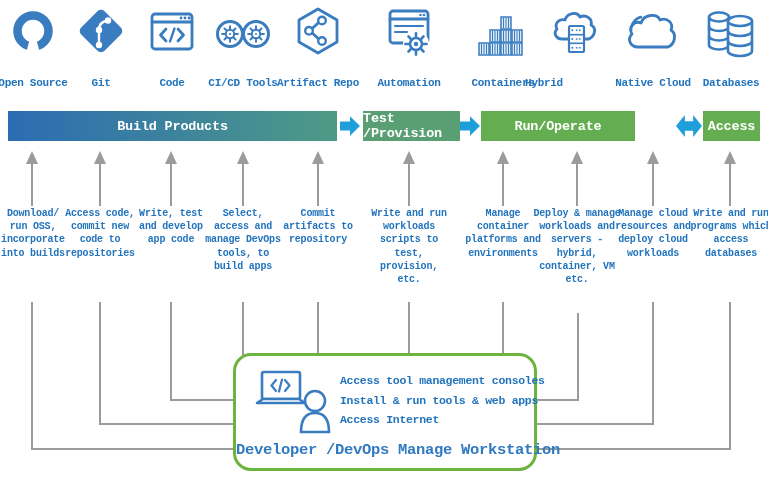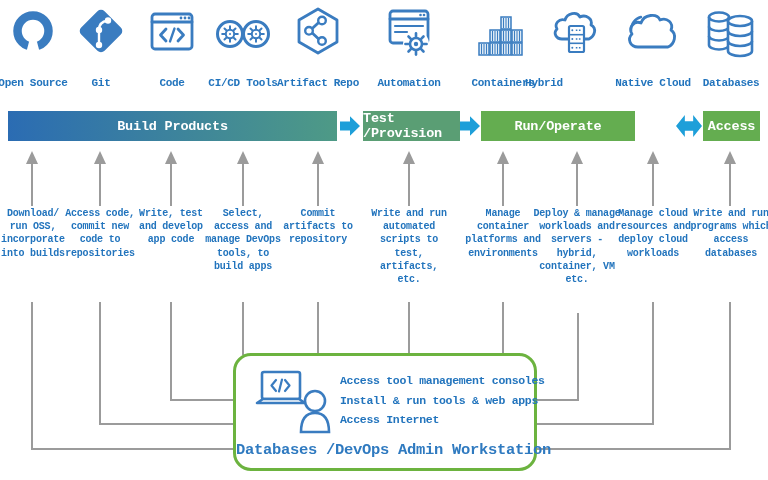--- a/index.html
+++ b/index.html
@@ -245,21 +245,21 @@
   <div class="up-head" style="left:647px"></div>
     <div class="up-shaft" style="left:652px"></div>
   <div class="up-head" style="left:724px"></div>
     <div class="up-shaft" style="left:729px"></div>
 
   <div class="desc" style="left:-4px;width:74px">Download/ run OSS, incorporate into builds</div>
   <div class="desc" style="left:64px;width:72px">Access code, commit new code to repositories</div>
   <div class="desc" style="left:137px;width:68px">Write, test and develop app code</div>
   <div class="desc" style="left:203px;width:80px">Select, access and manage DevOps tools, to build apps</div>
   <div class="desc" style="left:283px;width:70px">Commit artifacts to repository</div>
-  <div class="desc" style="left:367px;width:84px">Write and run automated scripts to test, artifacts, etc.</div>
+  <div class="desc" style="left:367px;width:84px">Write and run workloads scripts to test, provision, etc.</div>
   <div class="desc" style="left:463px;width:80px">Manage container platforms and environments</div>
   <div class="desc" style="left:529px;width:96px">Deploy &amp; manage workloads and servers - hybrid, container, VM etc.</div>
   <div class="desc" style="left:611px;width:84px">Manage cloud resources and deploy cloud workloads</div>
   <div class="desc" style="left:687px;width:88px">Write and run programs which access databases</div>
 
   <div class="vline" style="left:31px;top:302px;height:148px"></div>
   <div class="hline" style="left:31px;top:448px;width:203px"></div>
   <div class="vline" style="left:99px;top:302px;height:123px"></div>
   <div class="hline" style="left:99px;top:423px;width:135px"></div>
   <div class="vline" style="left:170px;top:302px;height:99px"></div>
@@ -291,16 +291,16 @@
           <path d="M47,64 C47,49 53,45 61,45 C69,45 75,49 75,64 Z"></path>
           <circle cx="61" cy="33" r="10"></circle>
         </g>
       </svg>
     </div>
     <div class="ws-bullets">
       <div>Access tool management consoles</div>
       <div>Install &amp; run tools &amp; web apps</div>
       <div>Access Internet</div>
     </div>
-    <div class="ws-title">Databases /DevOps Admin Workstation</div>
+    <div class="ws-title">Developer /DevOps Manage Workstation</div>
   </div>
 
 </div>
 
 </body></html>

